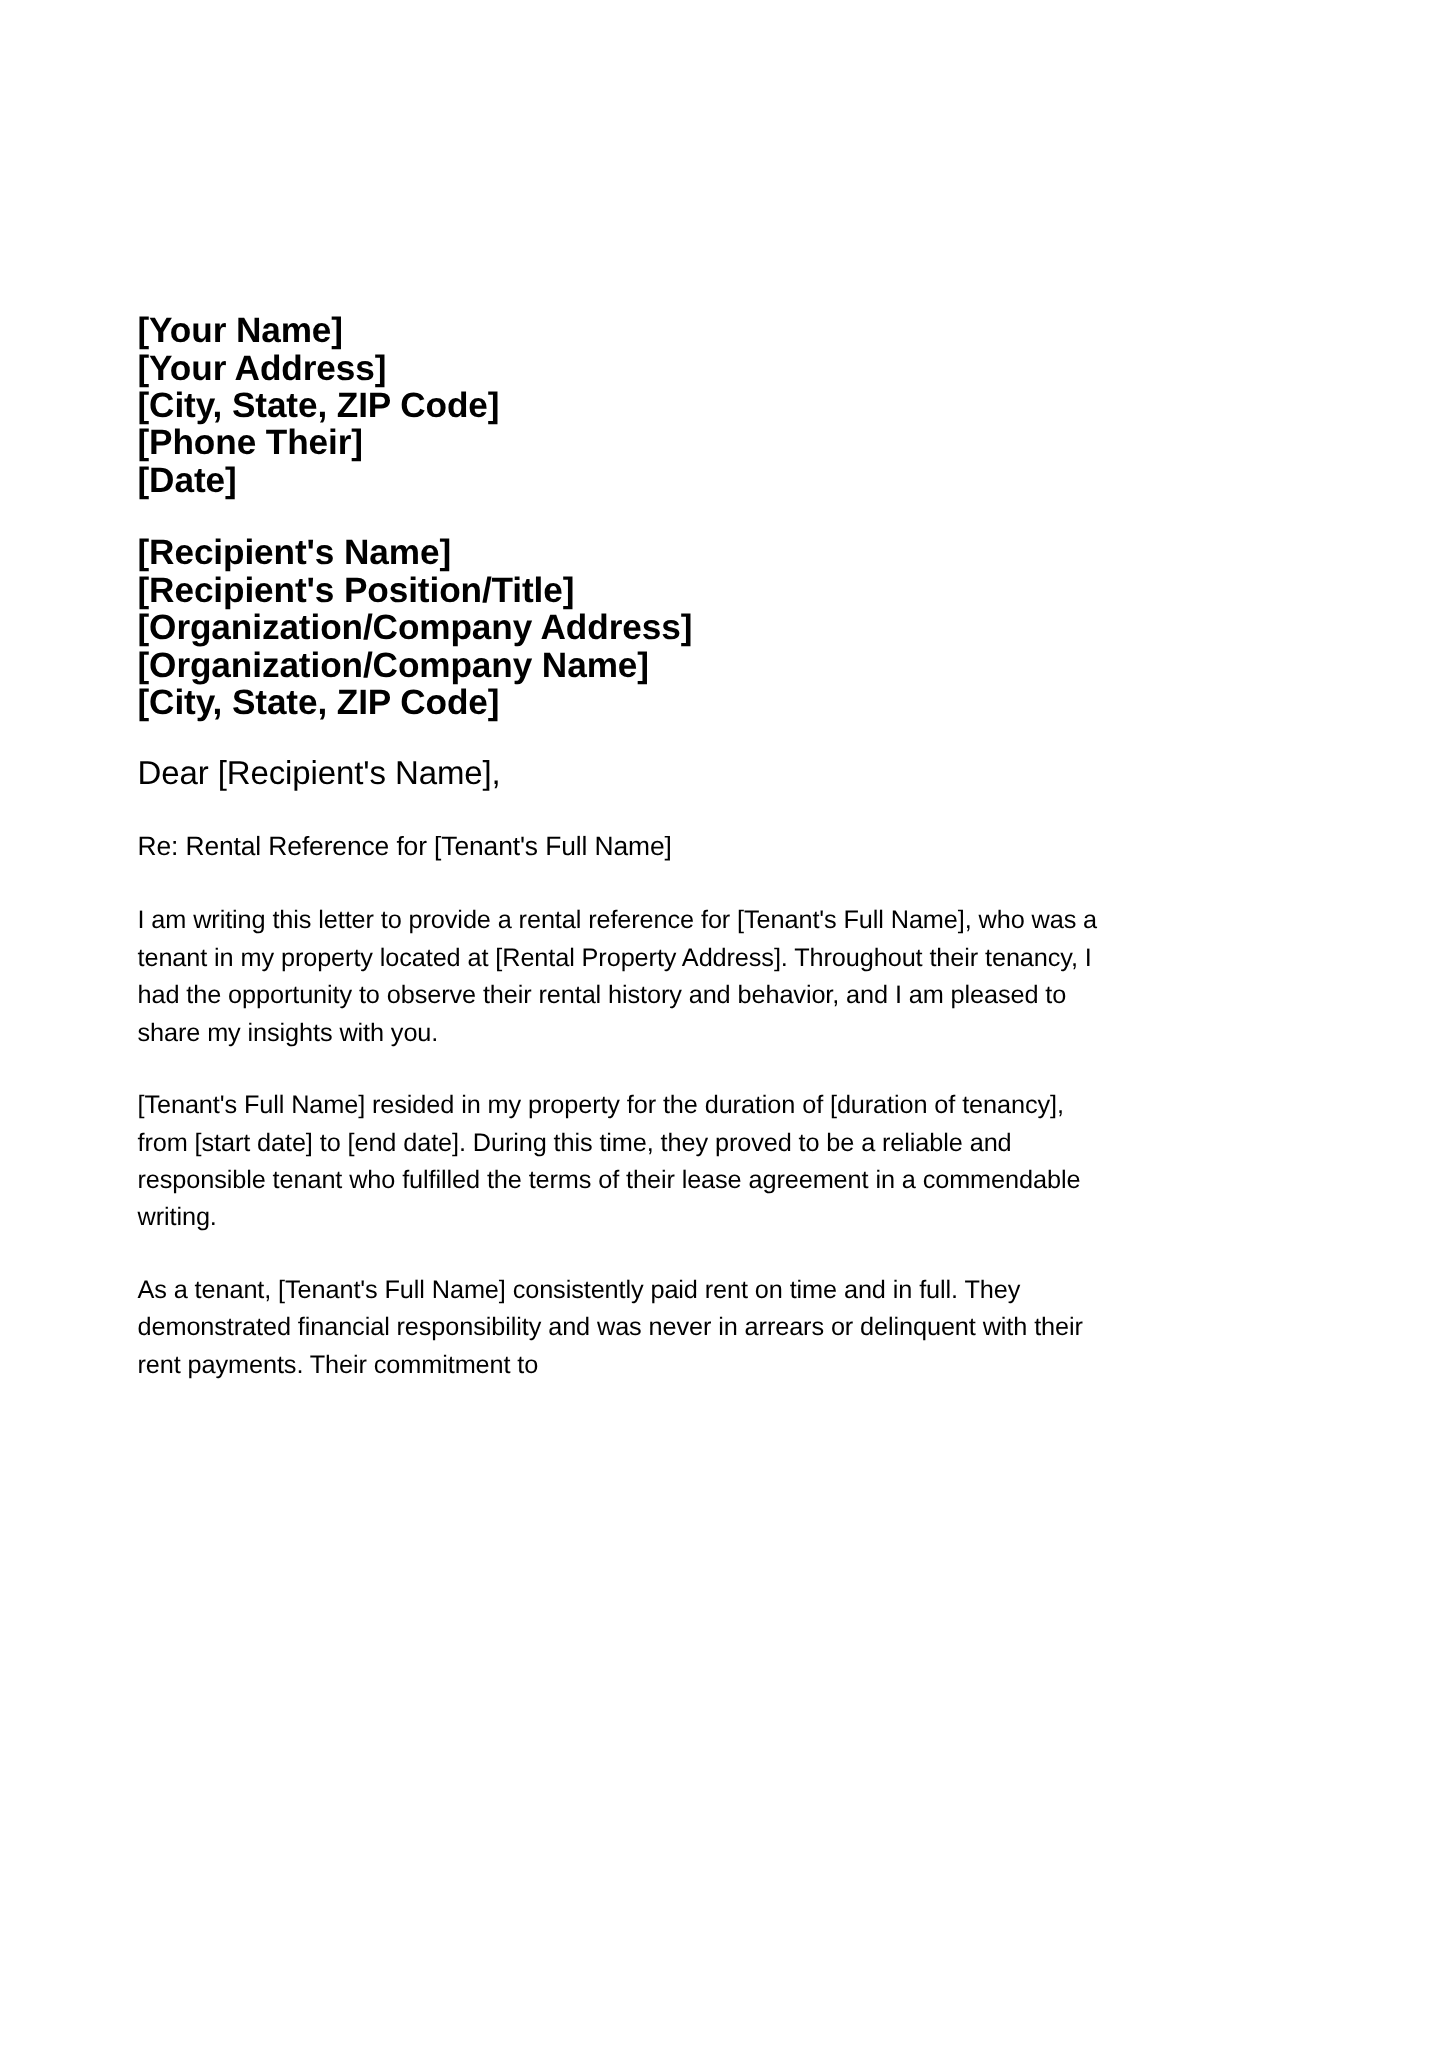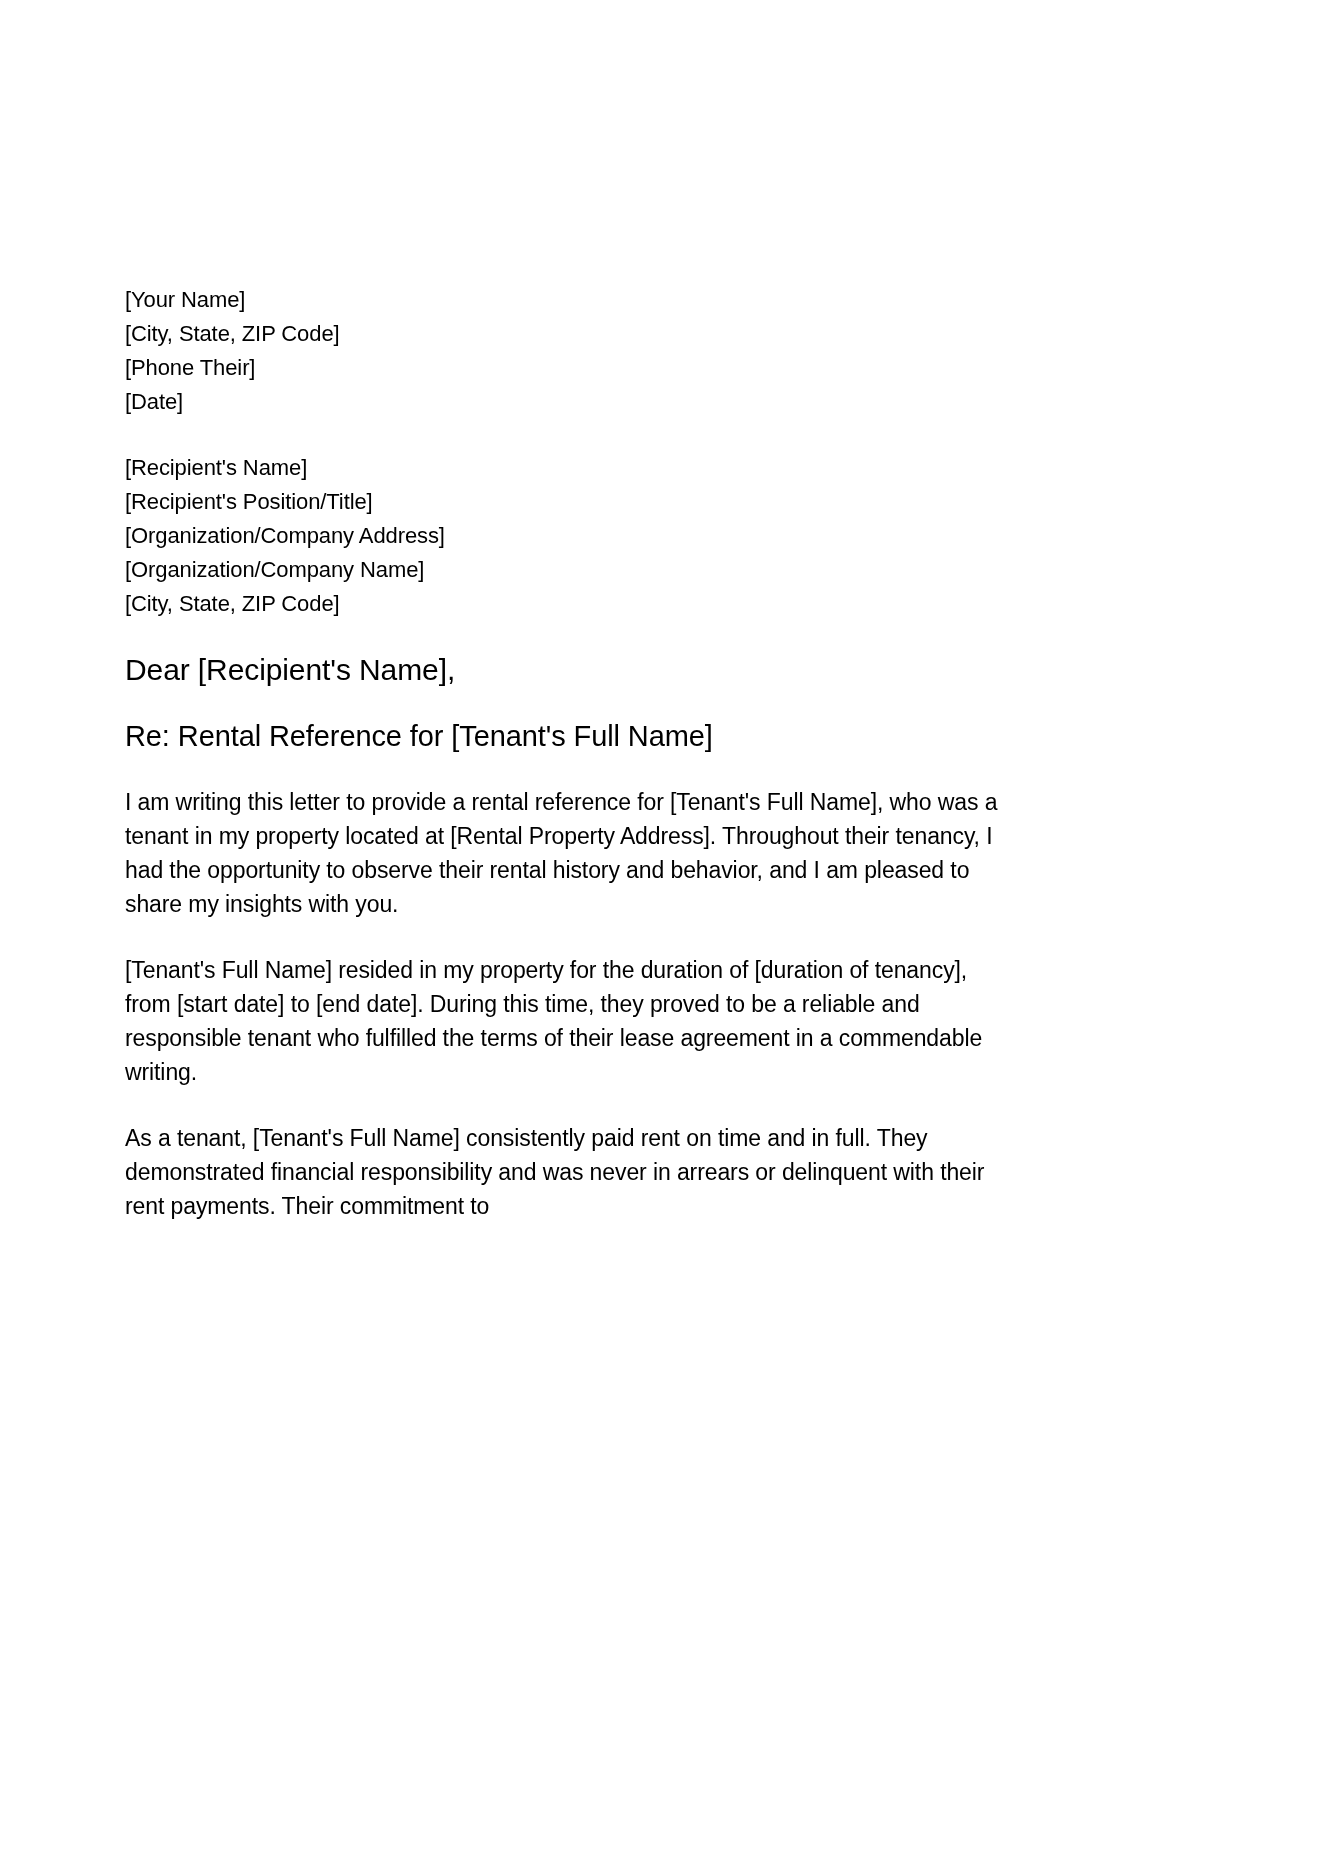--- a/index.html
+++ b/index.html
@@ -26,53 +26,55 @@
     top: 283px;
     width: 880px;
   }
   .block {
     margin: 0 0 32px 0;
   }
   .block:last-child {
     margin-bottom: 0;
   }
   .line {
-    font-size: 22px;
+    font-size: 32px;
     line-height: 34px;
     letter-spacing: -0.1px;
     white-space: pre;
+    font-weight: bold;
   }
   .para {
     font-size: 23px;
     line-height: 34px;
     letter-spacing: -0.1px;
     text-align: left;
     margin: 0;
   }
   .subject {
-    font-size: 29px;
+    font-size: 24px;
     line-height: 34px;
     letter-spacing: -0.1px;
     white-space: pre;
   }
   .salutation {
     font-size: 30px;
     line-height: 34px;
     letter-spacing: -0.1px;
     white-space: pre;
   }
 </style>
 </head>
 <body>
 
 <div class="page">
   <div class="letter">
 
     <div class="block">
       <div class="line">[Your Name]</div>
+      <div class="line">[Your Address]</div>
       <div class="line">[City, State, ZIP Code]</div>
       <div class="line">[Phone Their]</div>
       <div class="line">[Date]</div>
     </div>
 
     <div class="block">
       <div class="line">[Recipient's Name]</div>
       <div class="line">[Recipient's Position/Title]</div>
       <div class="line">[Organization/Company Address]</div>
       <div class="line">[Organization/Company Name]</div>

